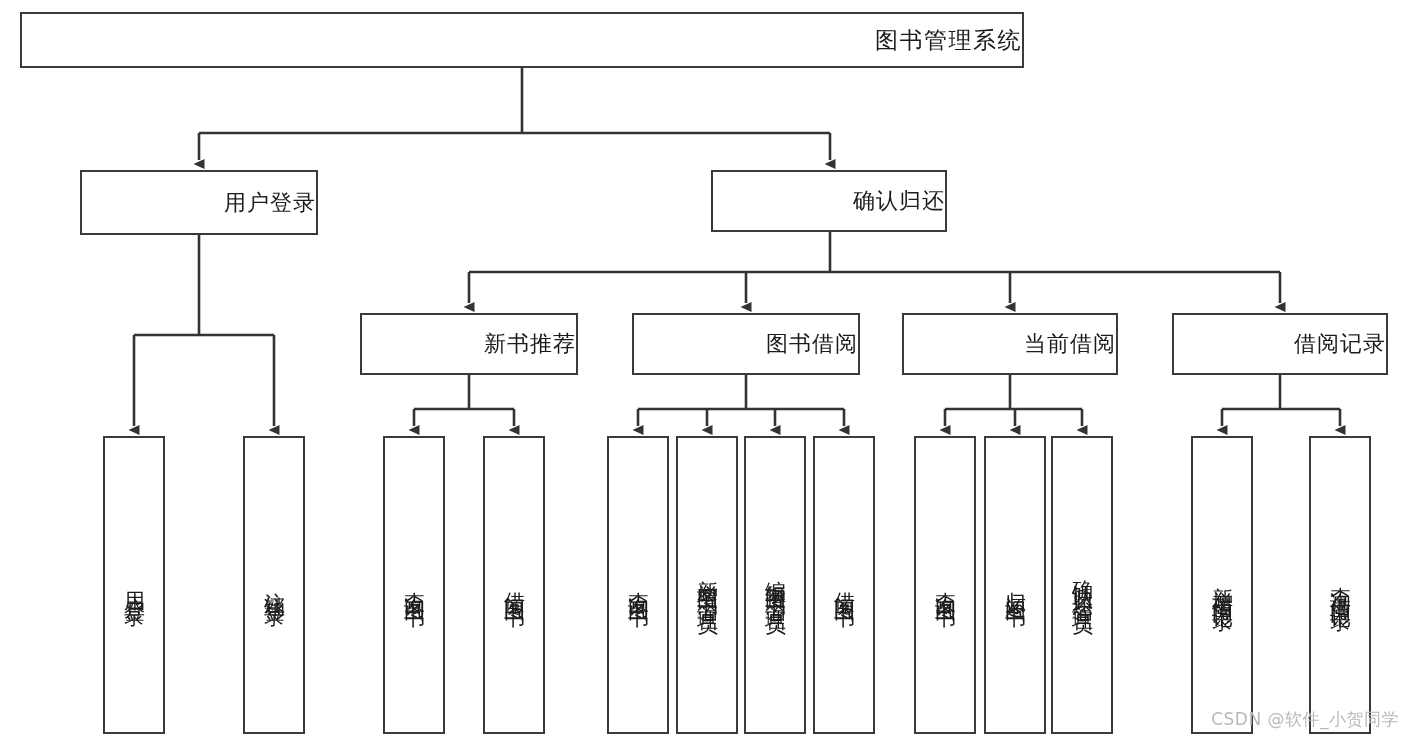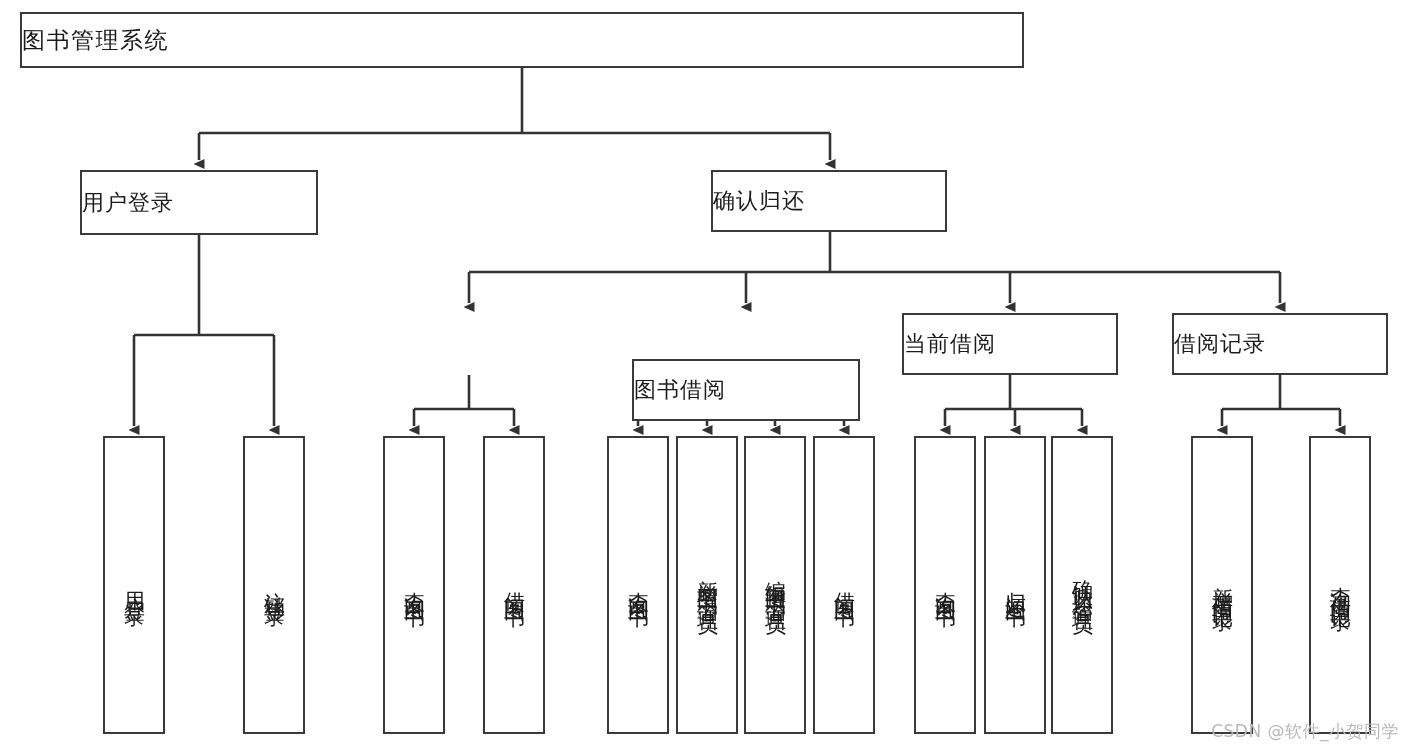--- a/index.html
+++ b/index.html
@@ -22,21 +22,21 @@
     width:1405px; height:747px;
     pointer-events:none;
   }
   .node{
     position:absolute;
     box-sizing:border-box;
     background:#ffffff;
     border:2px solid #3a3a3a;
     display:flex;
     align-items:center;
-    justify-content:flex-start;
+    justify-content:flex-end;
     z-index:2;
   }
   .node .label{
     display:block;
     text-align:center;
     color:#1b1b1b;
     line-height:1.15;
     white-space:nowrap;
   }
   
@@ -56,21 +56,21 @@
     text-orientation:upright;
     font-size:21px;
     line-height:1.0;
     letter-spacing:5px;
     white-space:nowrap;
     max-height:284px;
   }
   .watermark{
     position:absolute;
     right:6px;
-    bottom:4px;
+    bottom:16px;
     font-size:17px;
     color:#b9b9b9;
     letter-spacing:0.5px;
     z-index:3;
     white-space:nowrap;
   }
 </style>
 </head>
 <body>
 
@@ -131,22 +131,25 @@
   </div>
 
   <div class="node h" style="left:80px; top:170px; width:238px; height:65px;">
     <span class="label">用户登录</span>
   </div>
 
   <div class="node h" style="left:711px; top:170px; width:236px; height:62px;">
     <span class="label">确认归还</span>
   </div>
 
-
-  <div class="node h" style="left:632px; top:313px; width:228px; height:62px;margin-top:46px;">
+  <div class="node h" style="left:360px; top:313px; width:218px; height:62px;">
+    <span class="label">新书推荐</span>
+  </div>
+
+  <div class="node h" style="left:632px; top:313px; width:228px; height:62px;">
     <span class="label">图书借阅</span>
   </div>
 
   <div class="node h" style="left:1172px; top:313px; width:216px; height:62px;">
     <span class="label">借阅记录</span>
   </div>
 
   <div class="node h" style="left:902px; top:313px; width:216px; height:62px;">
     <span class="label">当前借阅</span>
   </div>

